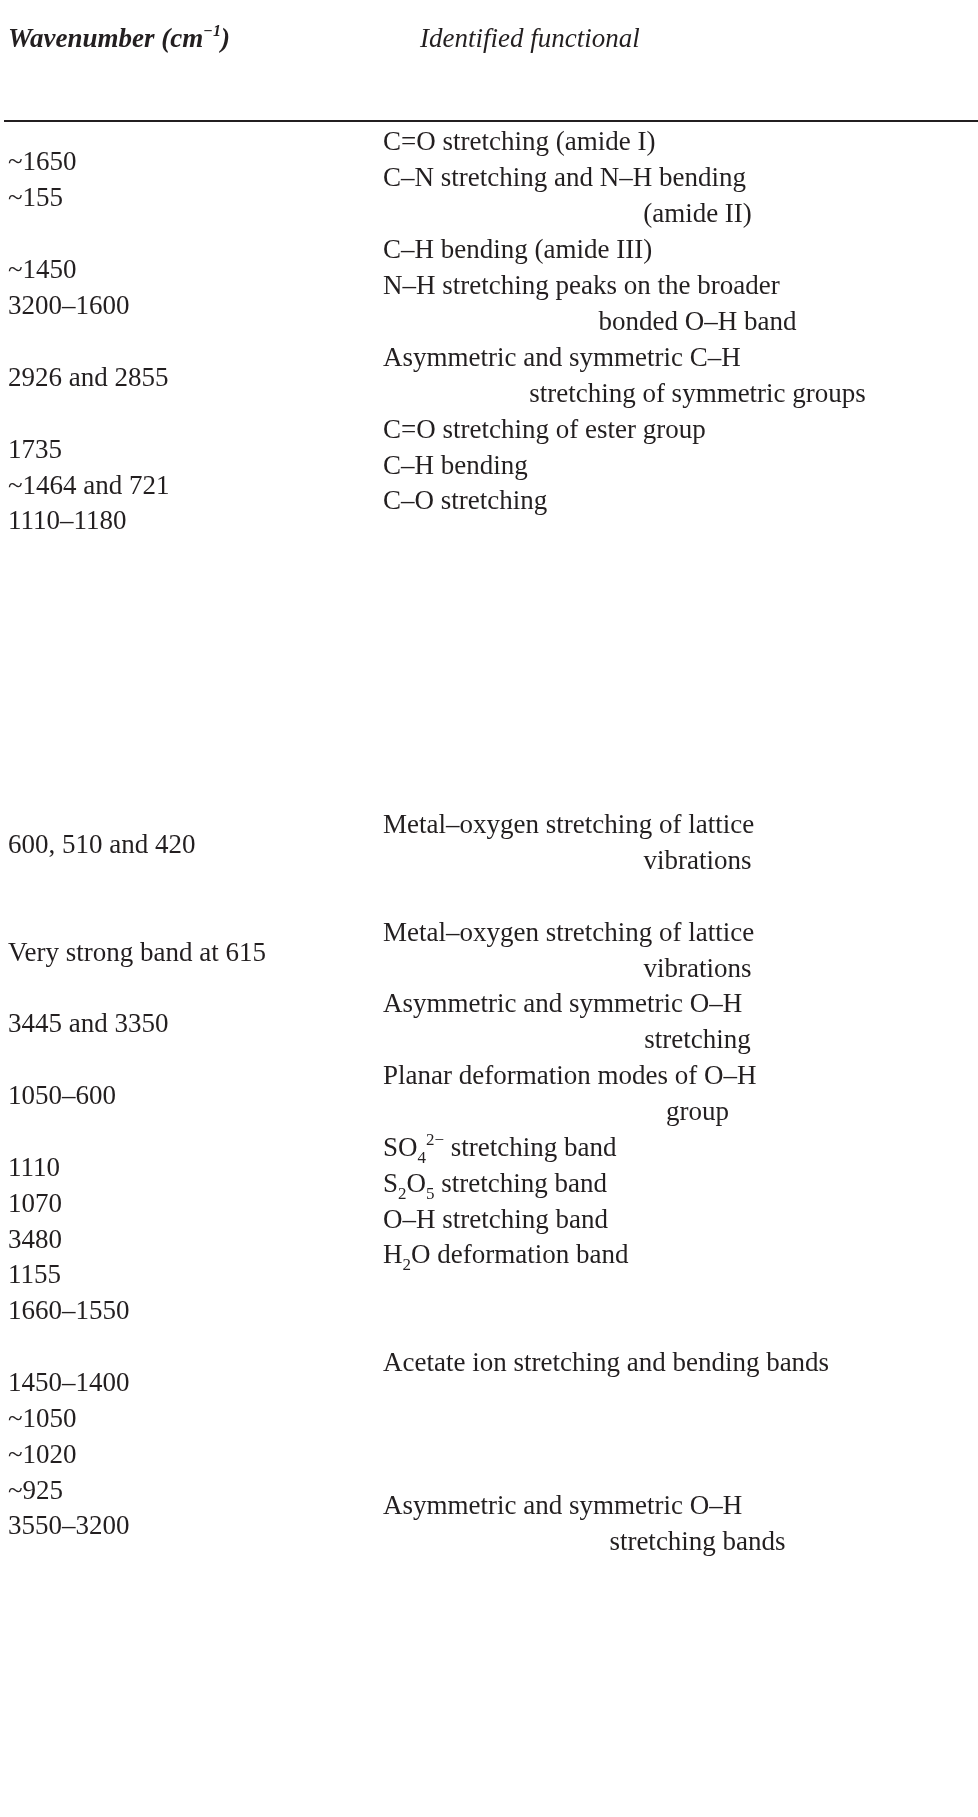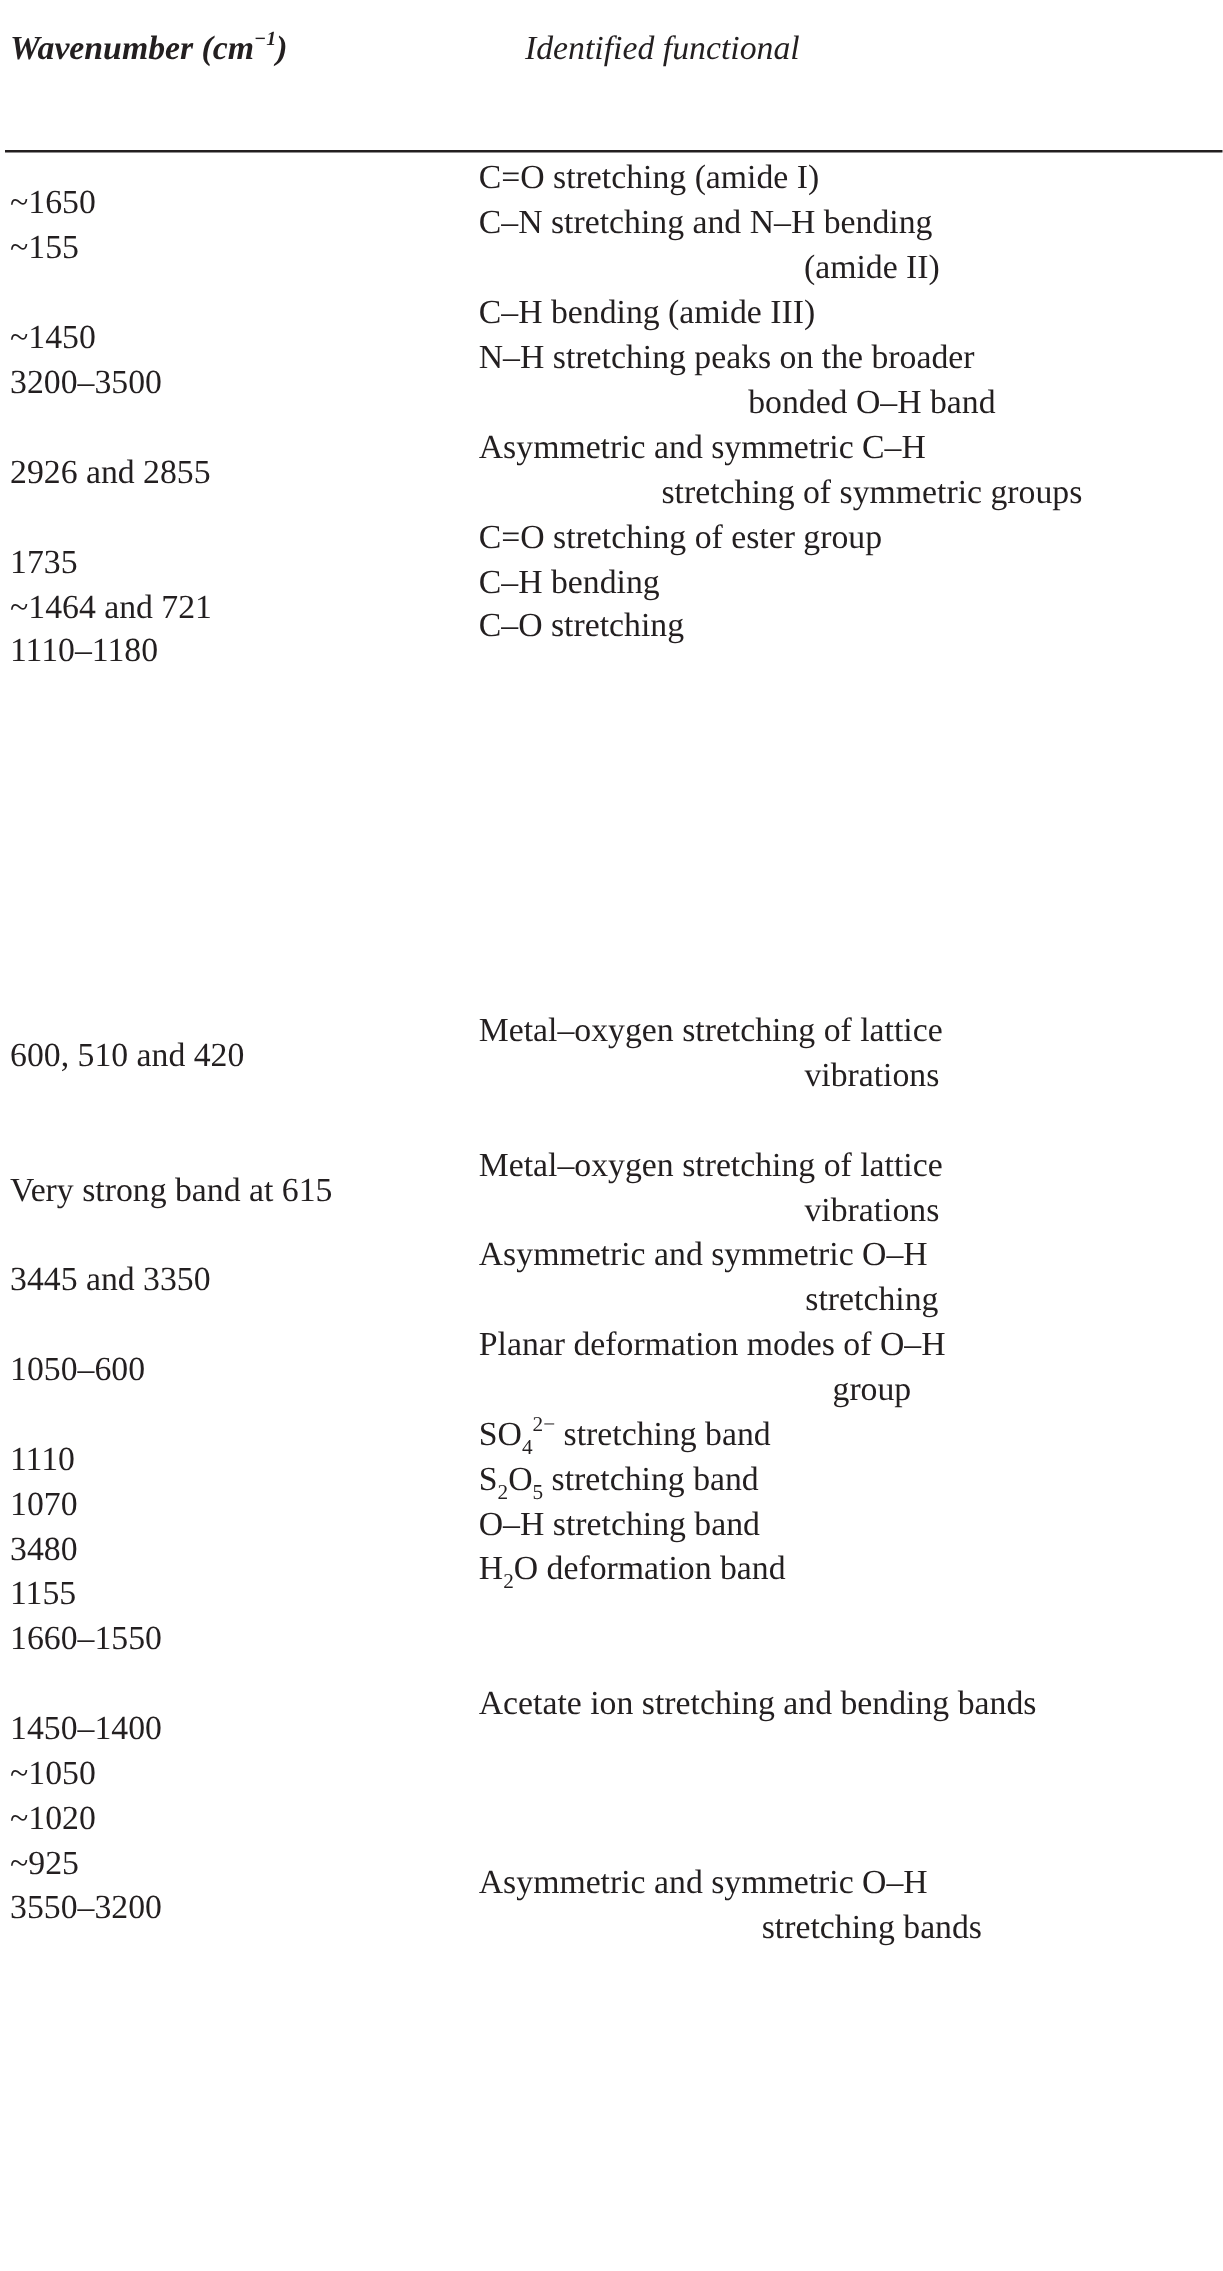--- a/index.html
+++ b/index.html
@@ -104,21 +104,21 @@
           <span class="line cont">(amide II)</span>
         </div>
       </div>
       <div class="row" style="top: 231px;">
         <div class="wn">~1450</div>
         <div class="desc">
           <span class="line">C–H bending (amide III)</span>
         </div>
       </div>
       <div class="row" style="top: 267px;">
-        <div class="wn">3200–3500</div>
+        <div class="wn">3200–1600</div>
         <div class="desc">
           <span class="line">N–H stretching peaks on the broader</span>
           <span class="line cont">bonded O–H band</span>
         </div>
       </div>
       <div class="row" style="top: 339px;">
         <div class="wn">2926 and 2855</div>
         <div class="desc">
           <span class="line">Asymmetric and symmetric C–H</span>
           <span class="line cont">stretching of symmetric groups</span>

